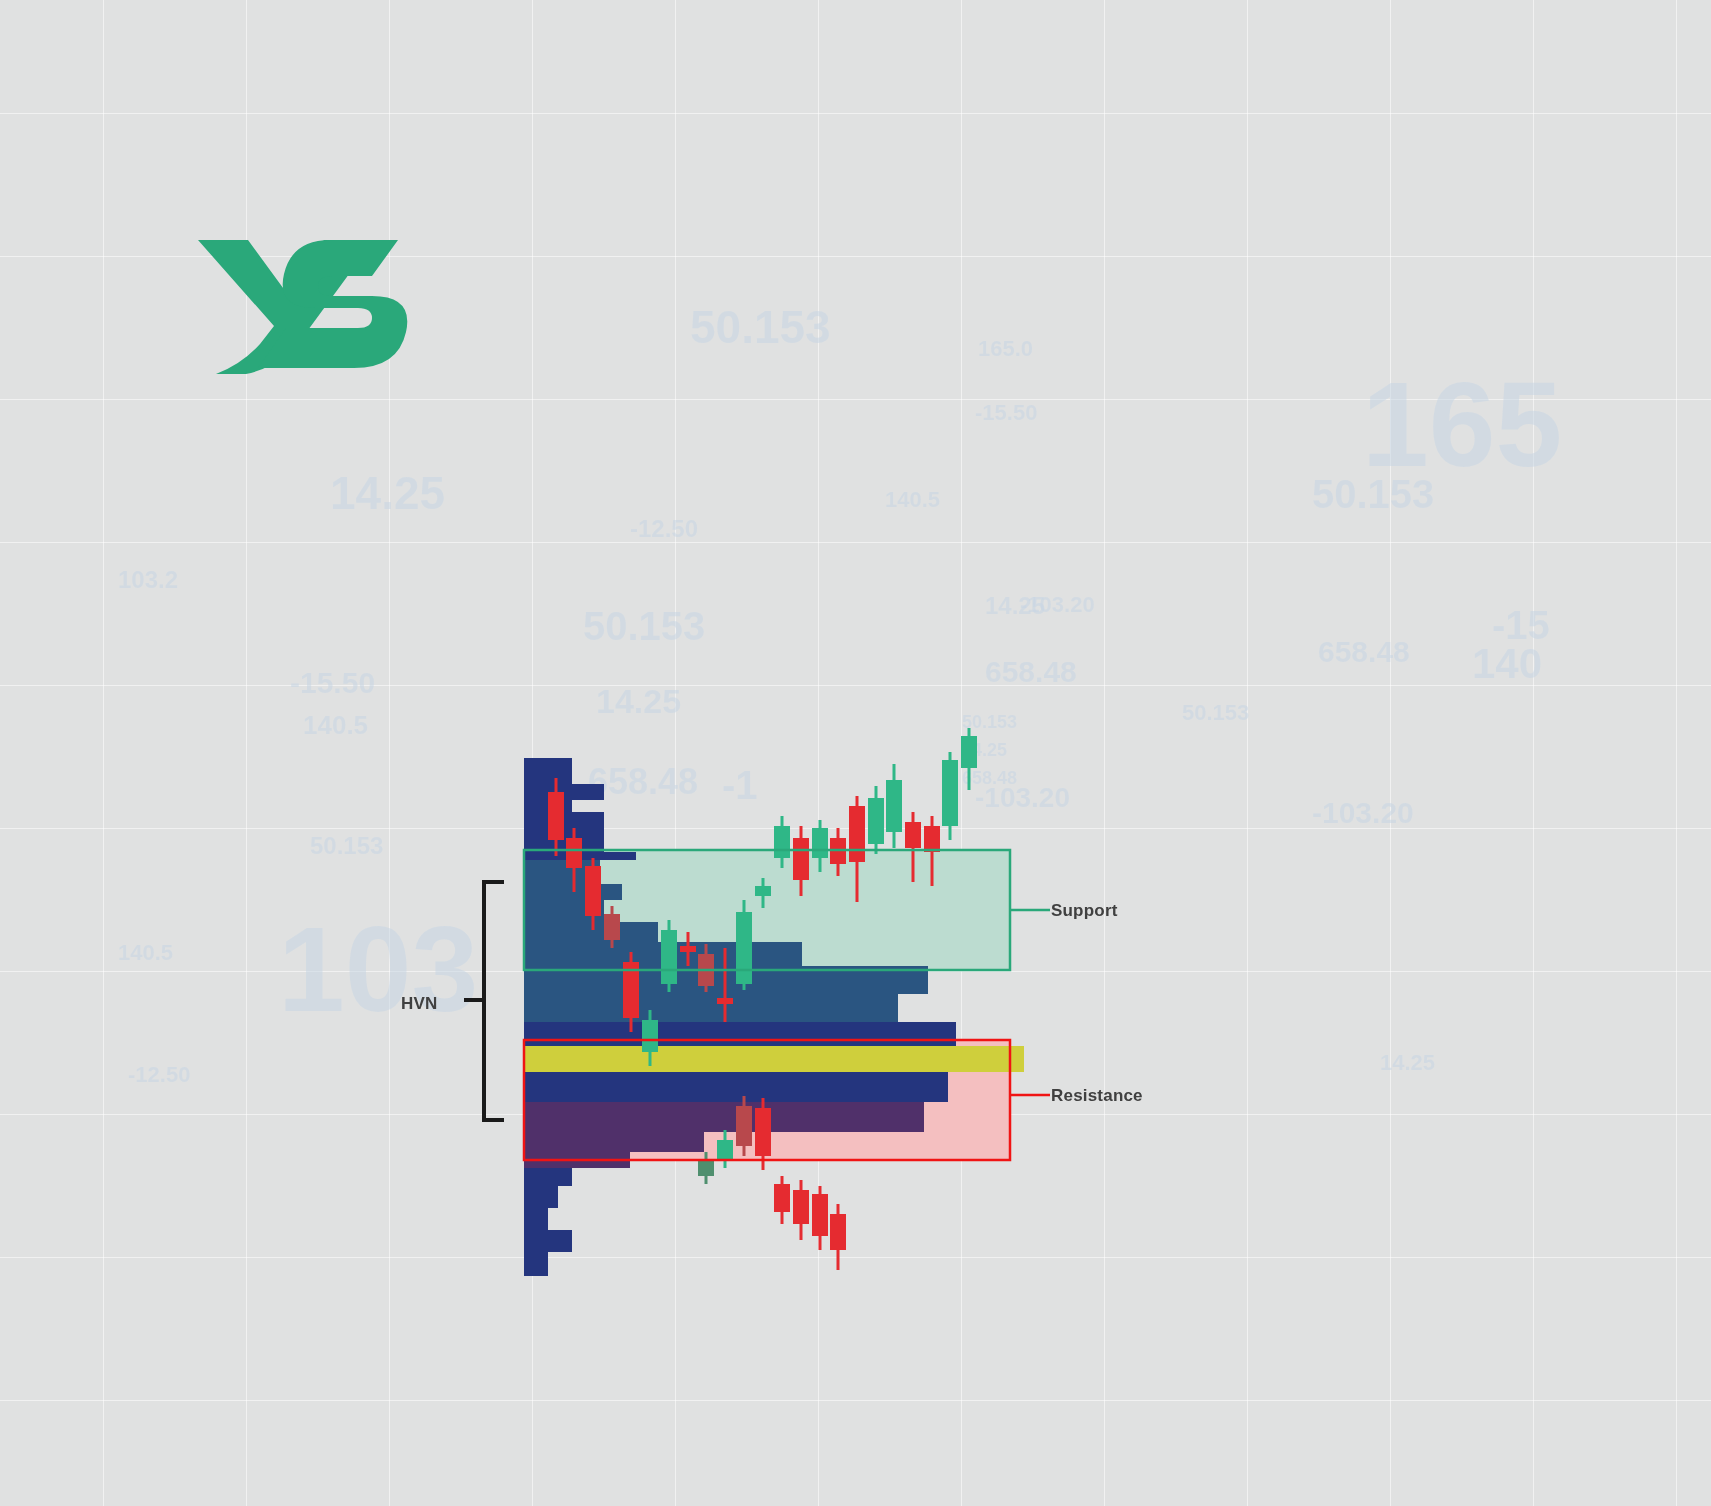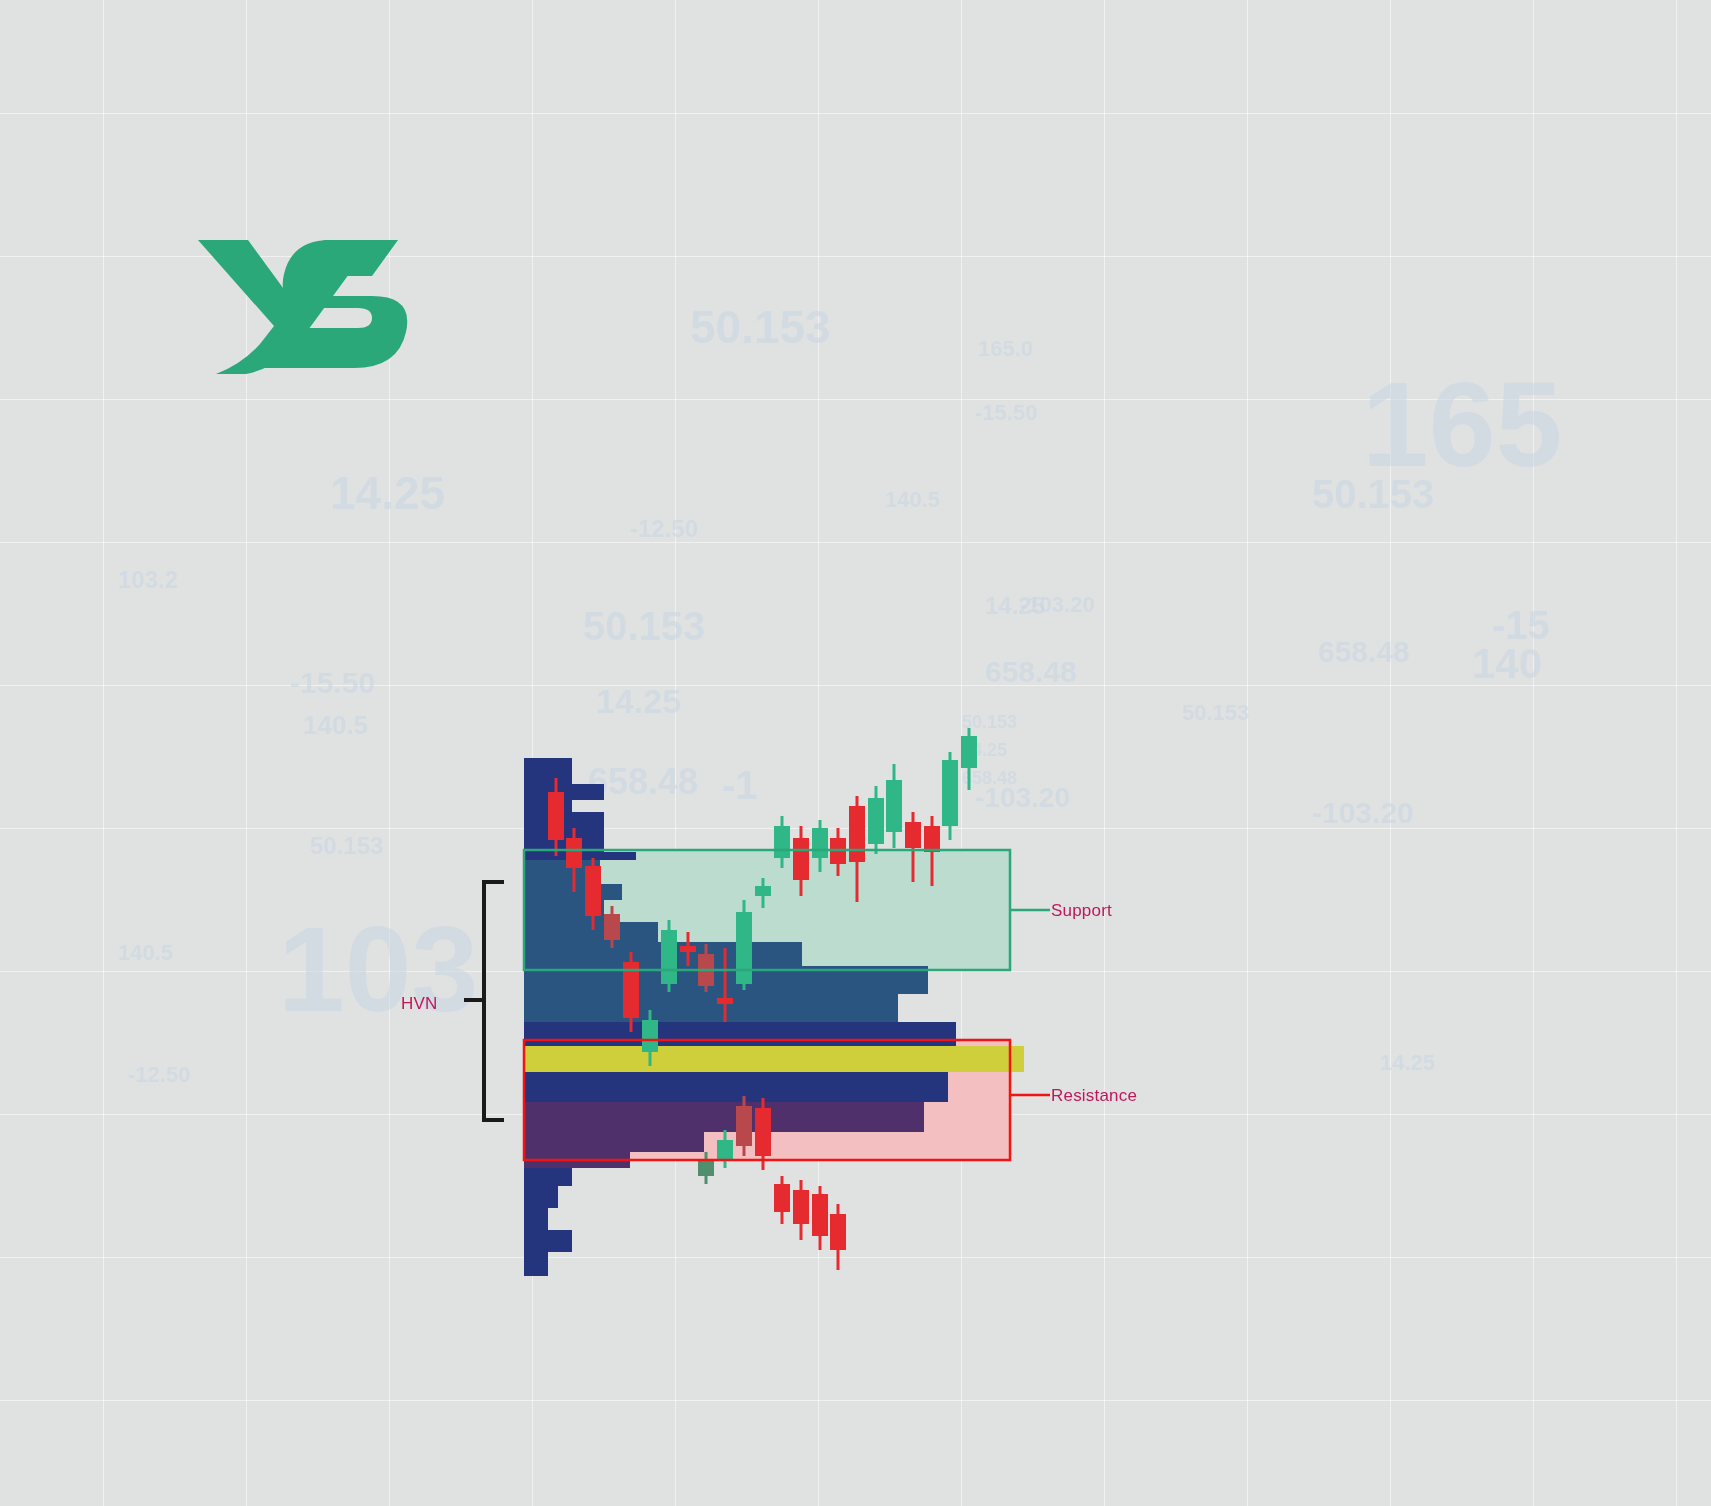--- a/index.html
+++ b/index.html
@@ -49,22 +49,22 @@
   #headline .b{font-weight:700;}
   #headline .n{font-weight:400;}
 
   
   #chart{position:absolute;left:460px;top:600px;width:700px;height:790px;}
   #chart svg{display:block;}
 
   
   .annot{
     position:absolute;
-    color:#be185d;
-    font-weight:400;
+    color:#404040;
+    font-weight:700;
     font-size:17px;
     letter-spacing:.2px;
     white-space:nowrap;
   }
   #label-support{left:1051px;top:901px;}
   #label-resistance{left:1051px;top:1086px;}
   #label-hvn{left:401px;top:994px;}
 </style>
 </head>
 <body>

